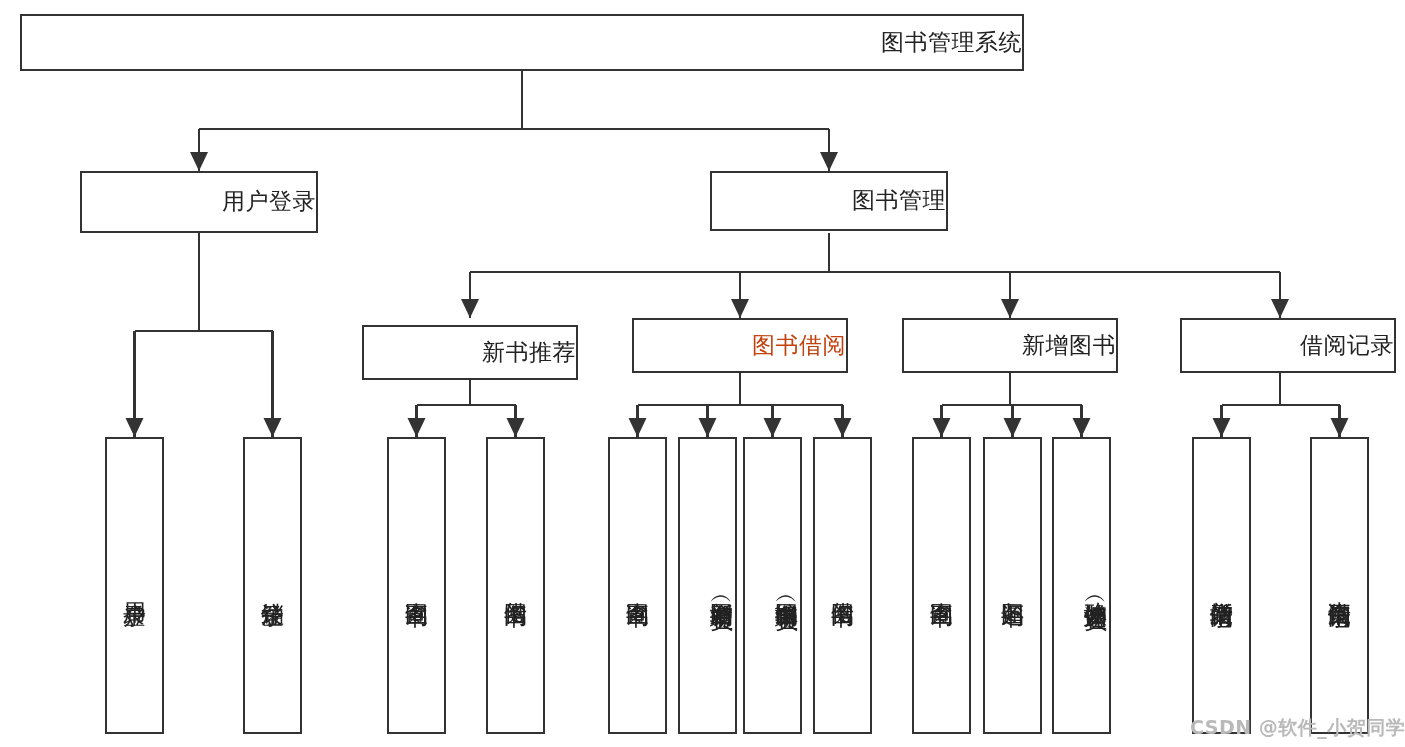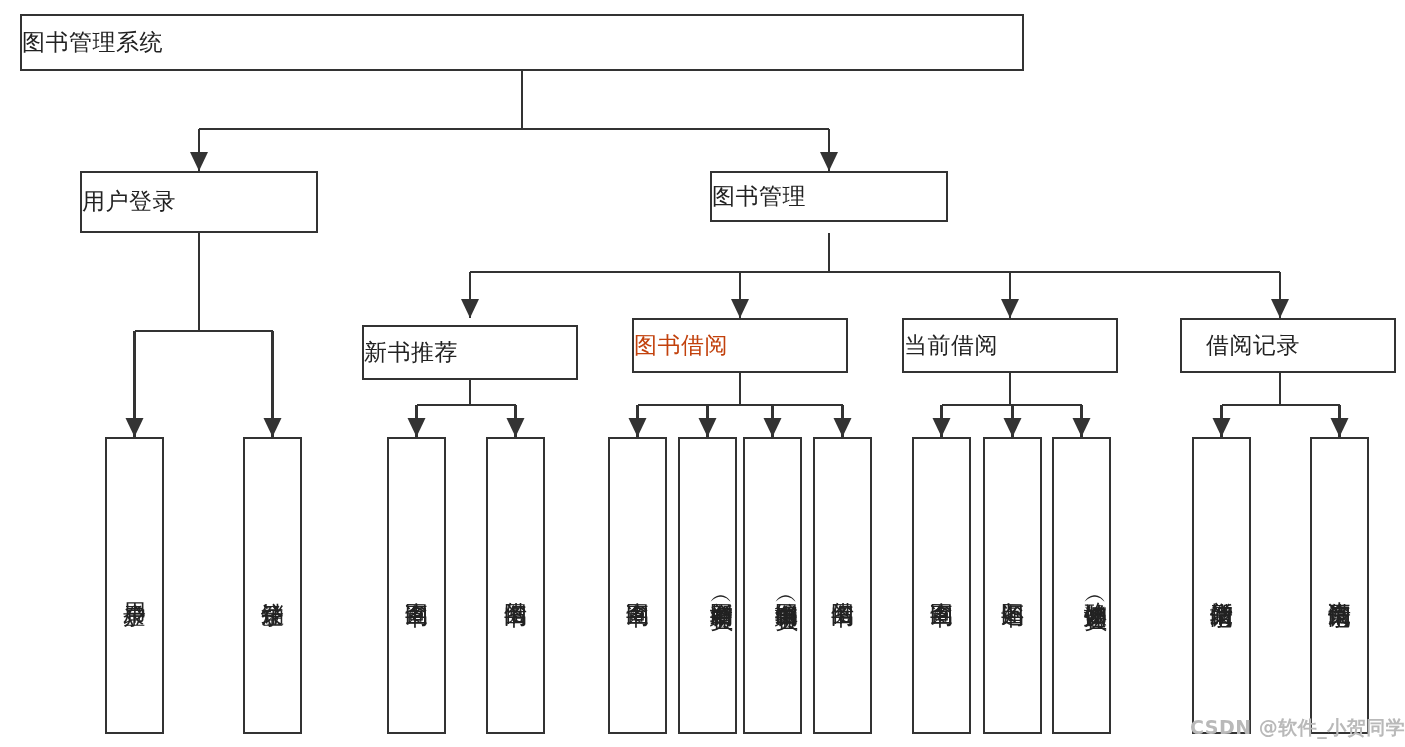--- a/index.html
+++ b/index.html
@@ -25,21 +25,21 @@
     width: 1405px;
     height: 747px;
   }
   .node {
     position: absolute;
     box-sizing: border-box;
     background: #ffffff;
     border: 2px solid #333333;
     display: flex;
     align-items: center;
-    justify-content: flex-start;
+    justify-content: flex-end;
     color: #222222;
   }
   .node-h {
     font-size: 23px;
     line-height: 1.1;
     letter-spacing: 0.5px;
   }
   .node-v {
     writing-mode: vertical-rl;
     text-orientation: upright;
@@ -122,31 +122,31 @@
       <path d="M 1330.5 418 L 1348.5 418 L 1339.5 437 Z" fill="#333333"></path>
     </svg>
 
   <div id="nodes">
       <div class="node node-h" style="left: 20px; top: 14px; width: 1004px; height: 57px; border-color: rgb(51, 51, 51); color: rgb(34, 34, 34);">
         <span>图书管理系统</span>
       </div>
       <div class="node node-h" style="left: 80px; top: 171px; width: 238px; height: 62px; border-color: rgb(51, 51, 51); color: rgb(34, 34, 34);">
         <span>用户登录</span>
       </div>
-      <div class="node node-h" style="left: 710px; top: 171px; width: 238px; height: 51px; border-color: rgb(51, 51, 51); color: rgb(34, 34, 34);">
+      <div class="node node-h" style="left: 710px; top: 171px; width: 238px; height: 60px; border-color: rgb(51, 51, 51); color: rgb(34, 34, 34);">
         <span>图书管理</span>
       </div>
       <div class="node node-h" style="left: 362px; top: 318px; width: 216px; height: 55px; border-color: rgb(51, 51, 51); color: rgb(34, 34, 34); margin-top: 7px;">
         <span>新书推荐</span>
       </div>
       <div class="node node-h" style="left: 632px; top: 318px; width: 216px; height: 55px; border-color: rgb(51, 51, 51); color: #c2410c;">
         <span>图书借阅</span>
       </div>
       <div class="node node-h" style="left: 902px; top: 318px; width: 216px; height: 55px; border-color: rgb(51, 51, 51); color: rgb(34, 34, 34);">
-        <span>当前借阅</span>
+        <span>新增图书</span>
       </div>
       <div class="node node-h" style="left: 1180px; top: 318px; width: 216px; height: 55px; border-color: rgb(51, 51, 51); color: rgb(34, 34, 34); padding-left: 24px;">
         <span>借阅记录</span>
       </div>
       <div class="node node-v centered" style="left: 105px; top: 437px; width: 59px; height: 297px; border-color: rgb(51, 51, 51); color: rgb(34, 34, 34);">
         <span>用户登录</span>
       </div>
       <div class="node node-v centered" style="left: 243px; top: 437px; width: 59px; height: 297px; border-color: rgb(51, 51, 51); color: rgb(34, 34, 34);">
         <span>注销登录</span>
       </div>

